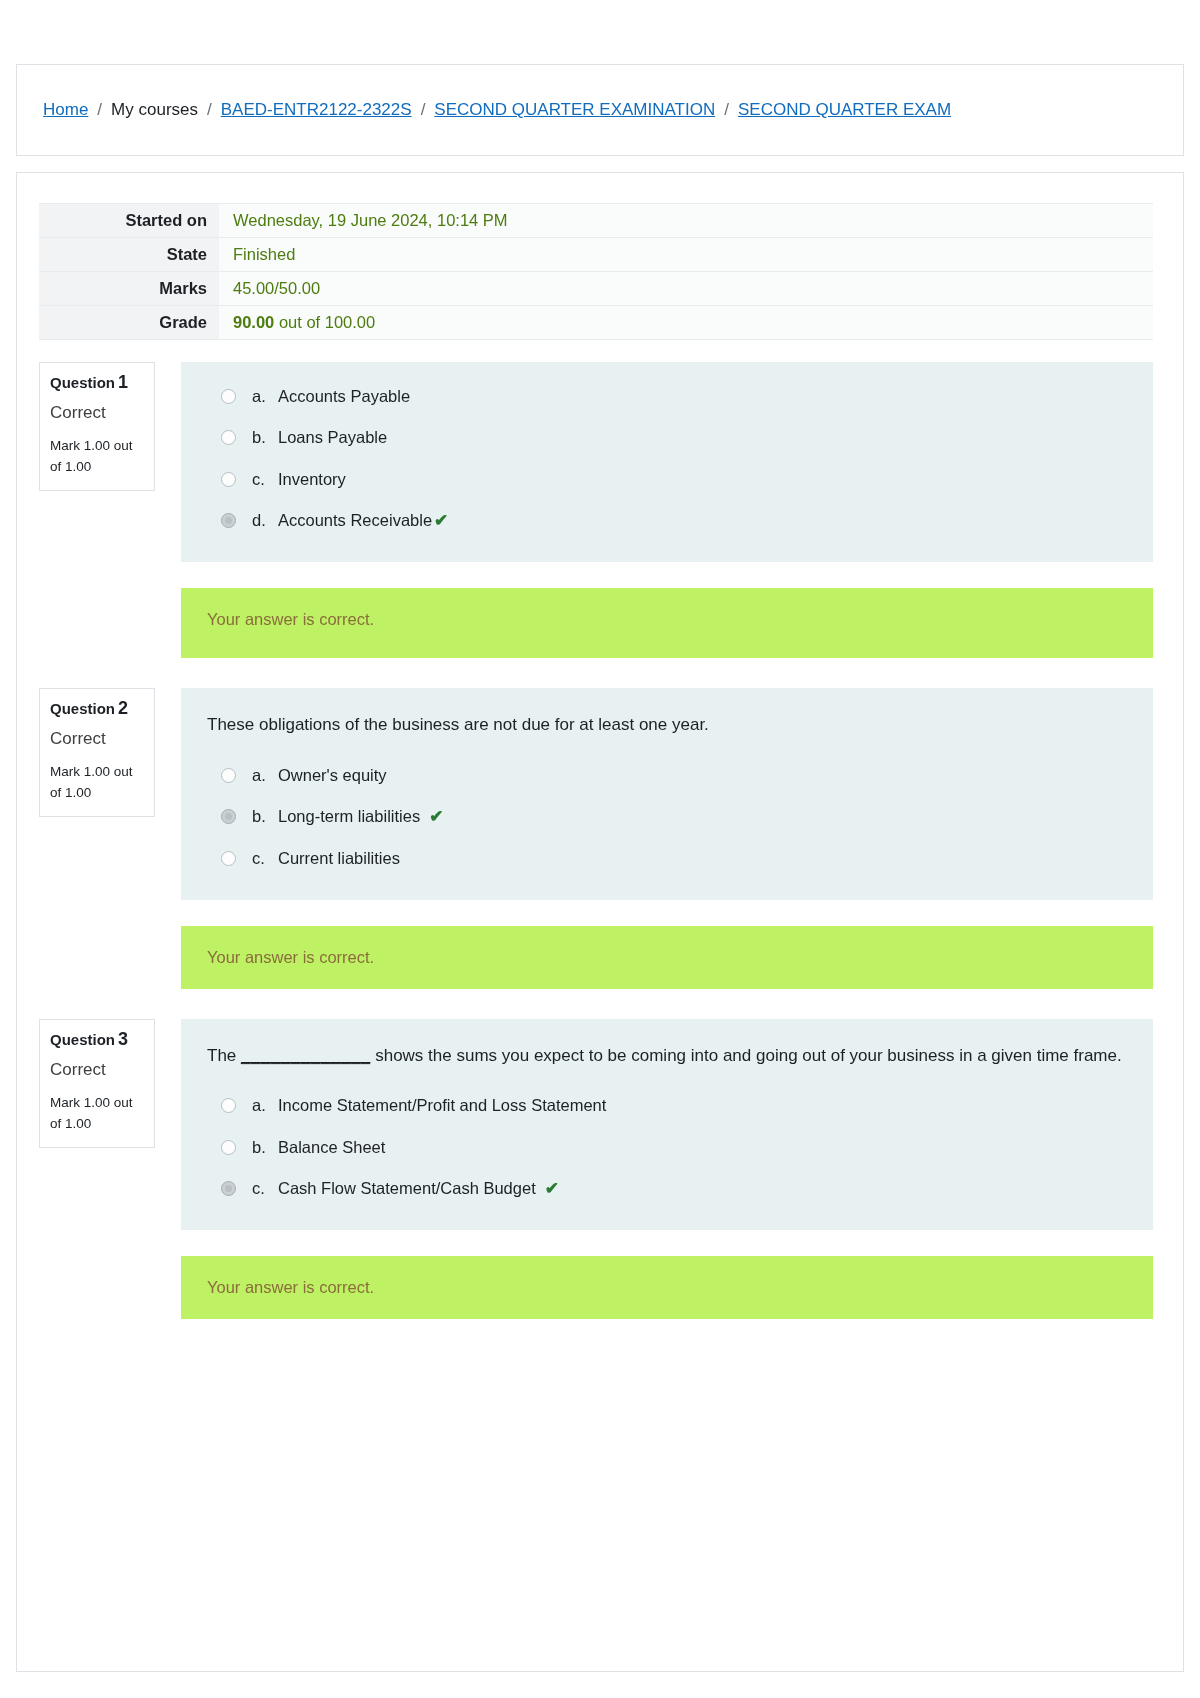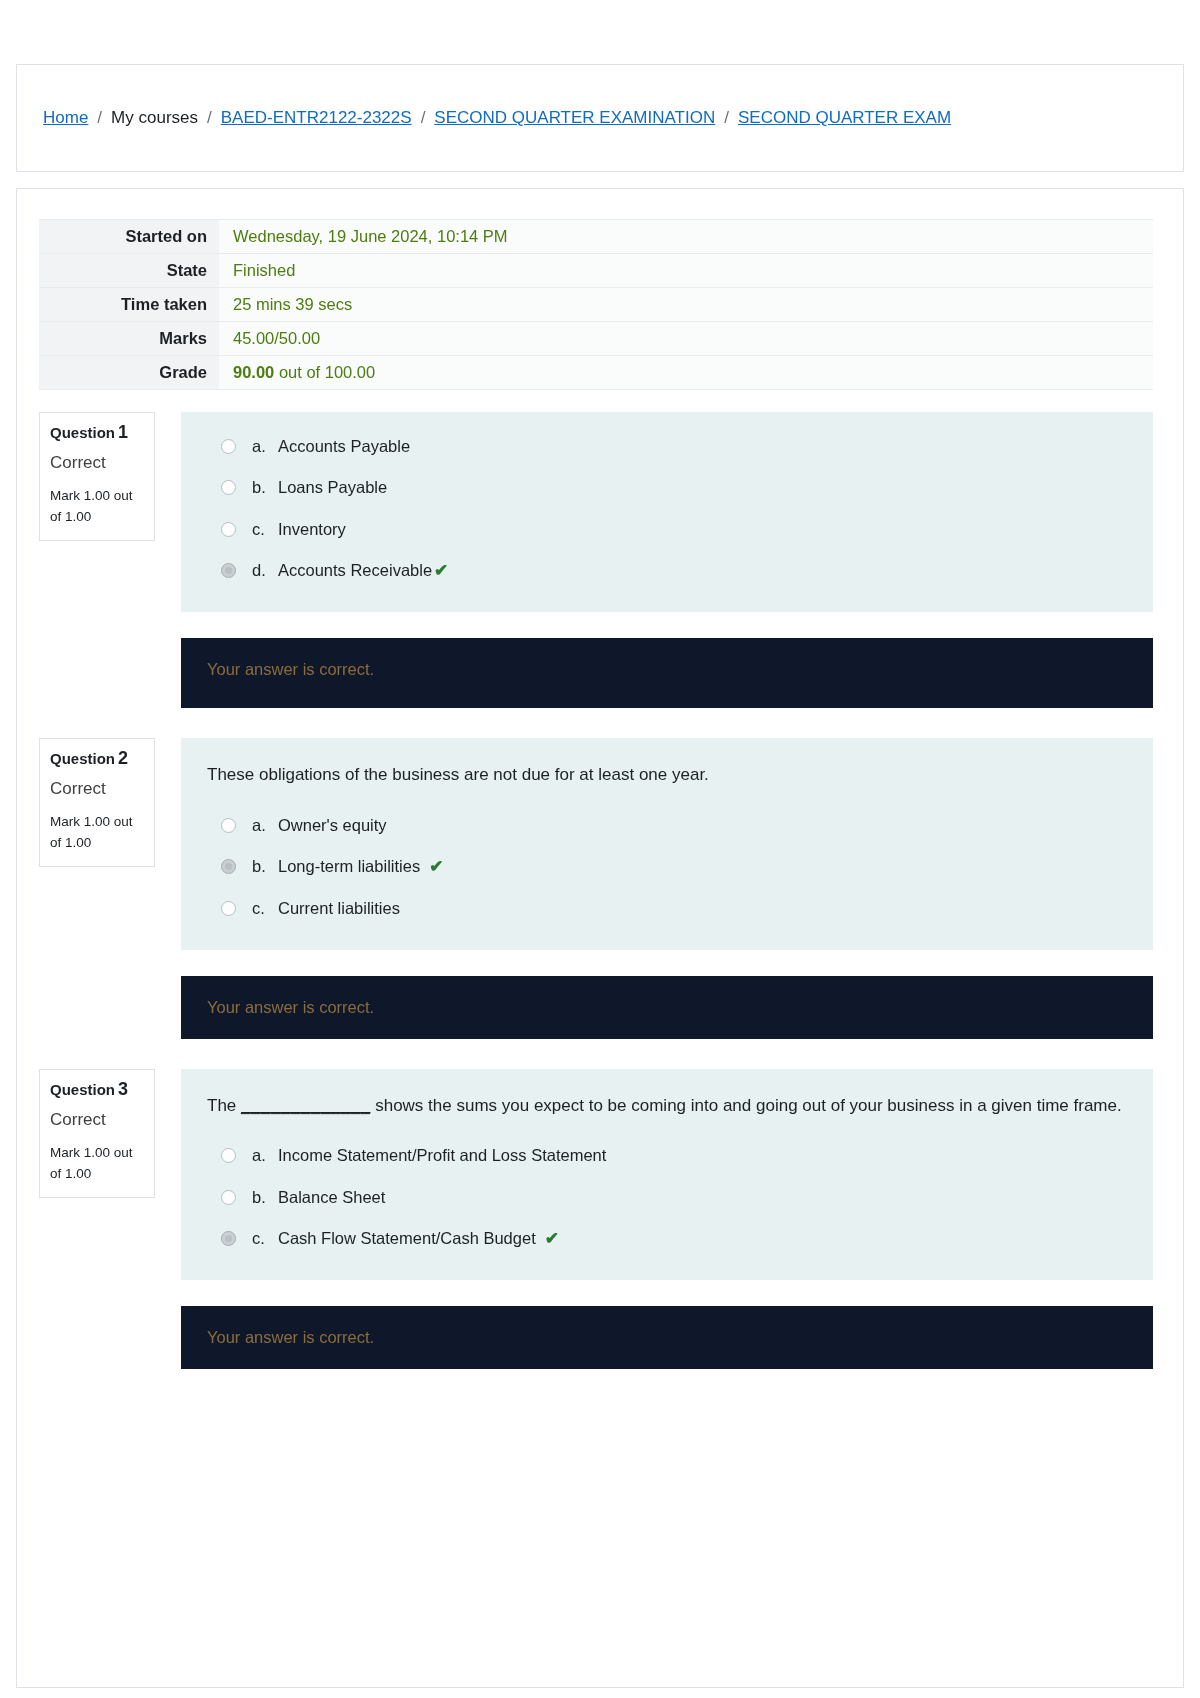--- a/index.html
+++ b/index.html
@@ -16,21 +16,21 @@
     position: relative;
     background: #ffffff;
   }
 
   
   .breadcrumb-card {
     margin: 64px 16px 0 16px;
     border: 1px solid #dee2e6;
     background: #ffffff;
     padding: 22px 26px;
-    height: 108px;
+    height: 92px;
     display: flex;
     align-items: center;
   }
   .breadcrumb {
     display: flex;
     align-items: center;
     flex-wrap: wrap;
     font-size: 17px;
     line-height: 1.4;
   }
@@ -171,21 +171,21 @@
   .atext { flex: 1 1 auto; }
   .tick {
     color: #2b7a33;
     font-size: 17px;
     font-weight: bold;
     margin-left: 2px;
   }
   .tick.spaced { margin-left: 9px; }
 
   .qfeedback {
-    background: #0f172a;
+    background: #bef264;
     padding: 22px 26px;
     font-size: 16.5px;
     color: #8a6d3b;
     margin-top: 26px;
   }
   .q1 .qfeedback { min-height: 70px; }
 </style>
 </head>
 <body>
 
@@ -211,24 +211,20 @@
       <tbody id="summary-body">
           <tr>
             <td class="k">Started on</td>
             <td class="v">Wednesday, 19 June 2024, 10:14 PM</td>
           </tr>
           <tr>
             <td class="k">State</td>
             <td class="v">Finished</td>
           </tr>
           <tr>
-            <td class="k">Time taken</td>
-            <td class="v">25 mins 39 secs</td>
-          </tr>
-          <tr>
             <td class="k">Marks</td>
             <td class="v">45.00/50.00</td>
           </tr>
           <tr>
             <td class="k">Grade</td>
             <td class="v"><b>90.00</b> out of 100.00</td>
           </tr>
         </tbody>
     </table>
 

